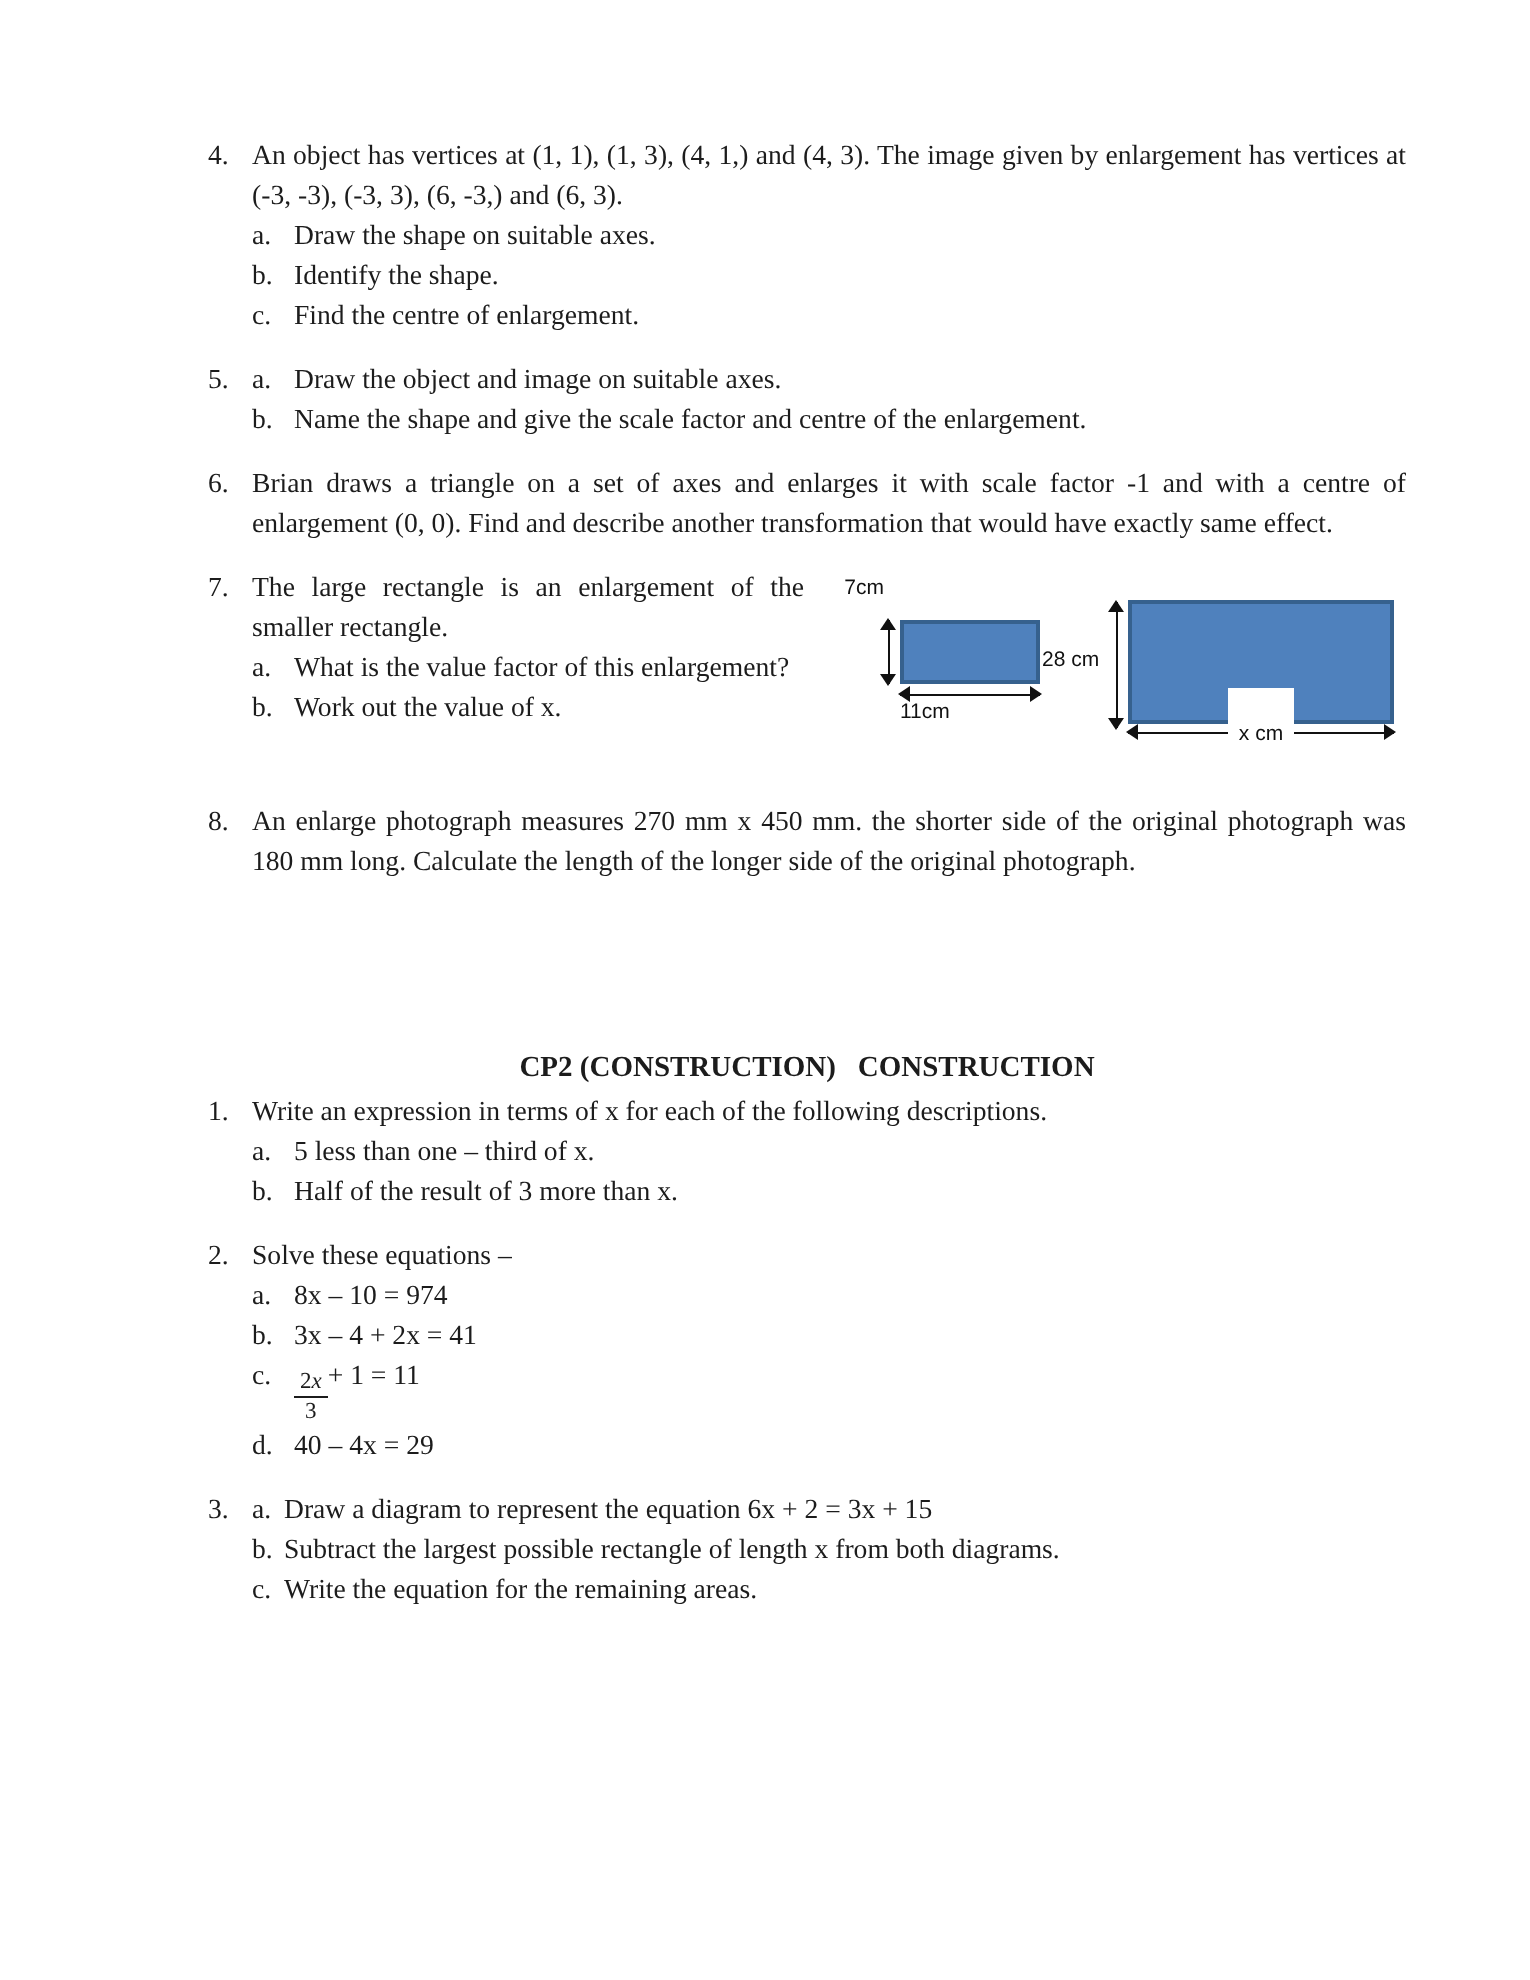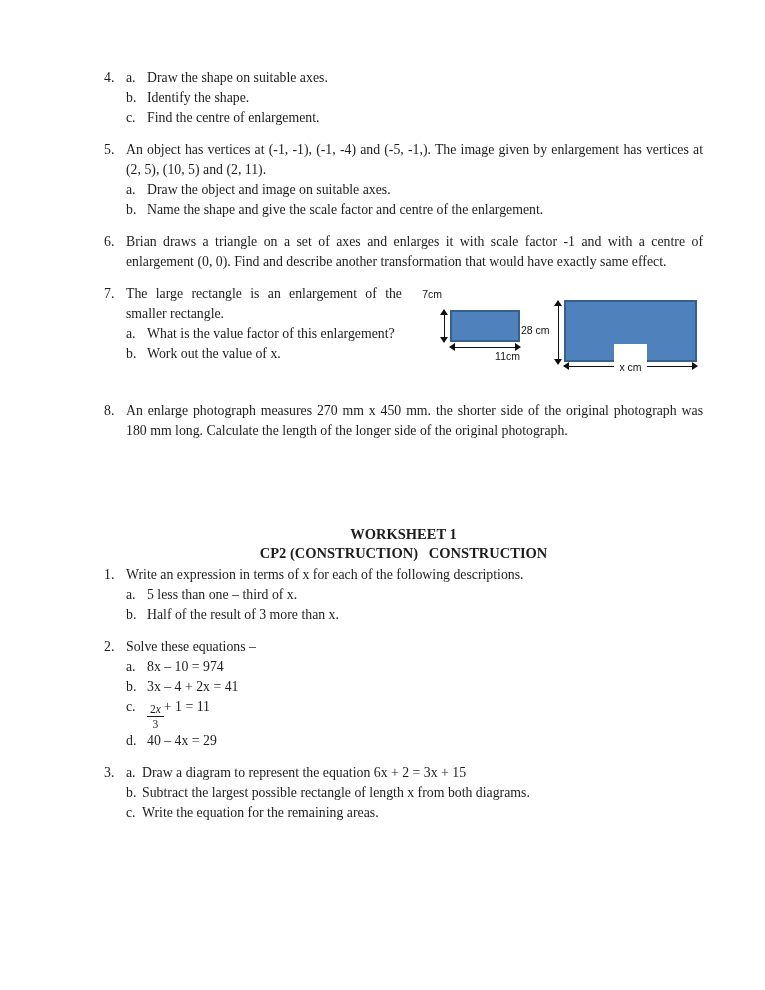--- a/index.html
+++ b/index.html
@@ -49,21 +49,21 @@
   .h-arrow::after  { right:-1px; border-top:4px solid transparent; border-bottom:4px solid transparent; border-left:6.5px solid #111; }
   .v-arrow { position:absolute; width:0; border-left:1.4px solid #111; }
   .v-arrow::before, .v-arrow::after { content:""; position:absolute; width:0; height:0; left:-4.8px; }
   .v-arrow::before { top:-1px; border-left:4px solid transparent; border-right:4px solid transparent; border-bottom:6.5px solid #111; }
   .v-arrow::after  { bottom:-1px; border-left:4px solid transparent; border-right:4px solid transparent; border-top:6.5px solid #111; }
 
   .d-label7   { left:0;   top:27; width:20px;  text-align:right; }
   .d-varrow-s { left:22px; top:22px; height:32px; }
   .d-rect-s   { left:28px; top:22px; width:70px; height:32px; }
   .d-harrow-s { left:28px; top:59px; width:70px; }
-  .d-label11  { left:28px; top:62px; width:70px; text-align:right; }
+  .d-label11  { left:28px; top:62px; width:70px; text-align:left; }
   .d-label28  { left:99px; top:36px; width:35px; }
   .d-varrow-l { left:136px; top:13px; height:63px; }
   .d-rect-l   { left:142px; top:12px; width:133px; height:62px; }
   .d-harrow-l { left:142px; top:78px; width:133px; }
   .d-labelx   { left:142px; top:73px; width:133px; text-align:center; }
   .d-labelx span { background:#ffffff; padding:17px 5px; position:relative; }
 
   
   .frac { display:inline-block; text-align:center; vertical-align:-17px; font-size:11.5px; line-height:14px; }
   .frac .fnum { display:block; padding:0 3px; }
@@ -71,39 +71,39 @@
   .frac-after { margin-left:0; }
 </style>
 </head>
 <body>
 
 <div class="page">
 
   <div class="q">
     <span class="qnum">4.</span>
     <div class="qcontent">
+      <div class="qbody">An object has vertices at (1, 1), (1, 3), (4, 1,) and (4, 3). The image given by enlargement has vertices at (-3, -3), (-3, 3), (6, -3,) and (6, 3).</div>
       <div class="sub">
         <span class="sublabel">a.</span>
         <span class="subtext">Draw the shape on suitable axes.</span>
       </div>
       <div class="sub">
         <span class="sublabel">b.</span>
         <span class="subtext">Identify the shape.</span>
       </div>
       <div class="sub">
         <span class="sublabel">c.</span>
         <span class="subtext">Find the centre of enlargement.</span>
       </div>
     </div>
   </div>
 
   <div class="q">
     <span class="qnum">5.</span>
     <div class="qcontent">
-      <div class="qbody">An object has vertices at (-1, -1), (-1, -4) and (-5, -1,). The image given by enlargement has vertices at (2, 5), (10, 5) and (2, 11).</div>
       <div class="sub">
         <span class="sublabel">a.</span>
         <span class="subtext">Draw the object and image on suitable axes.</span>
       </div>
       <div class="sub">
         <span class="sublabel">b.</span>
         <span class="subtext">Name the shape and give the scale factor and centre of the enlargement.</span>
       </div>
     </div>
   </div>
@@ -147,21 +147,20 @@
   </div>
 
   <div class="q">
     <span class="qnum">8.</span>
     <div class="qcontent">
       <div class="qbody">An enlarge photograph measures 270 mm x 450 mm. the shorter side of the original photograph was 180 mm long. Calculate the length of the longer side of the original photograph.</div>
     </div>
   </div>
 
   <div class="ws-heading">
-    <div>WORKSHEET 1</div>
     <div>CP2 (CONSTRUCTION)   CONSTRUCTION</div>
   </div>
 
   <div class="q">
     <span class="qnum">1.</span>
     <div class="qcontent">
       <div class="qbody">Write an expression in terms of x for each of the following descriptions.</div>
       <div class="sub">
         <span class="sublabel">a.</span>
         <span class="subtext">5 less than one – third of x.</span>

